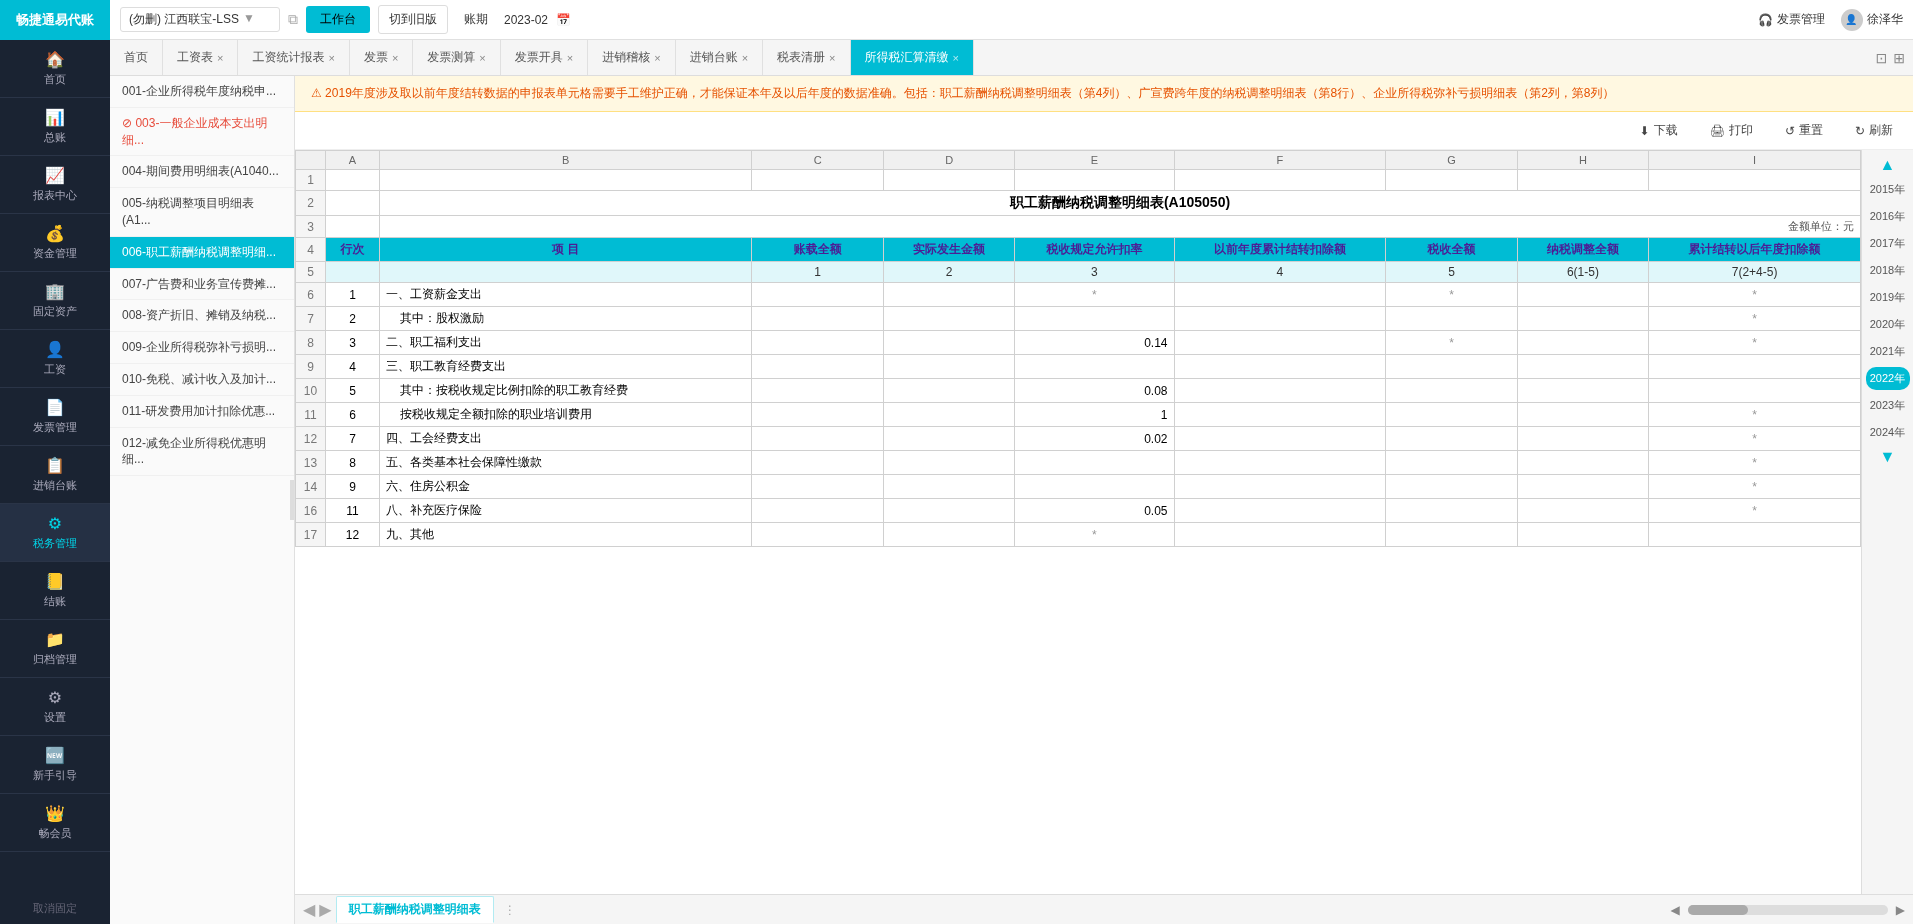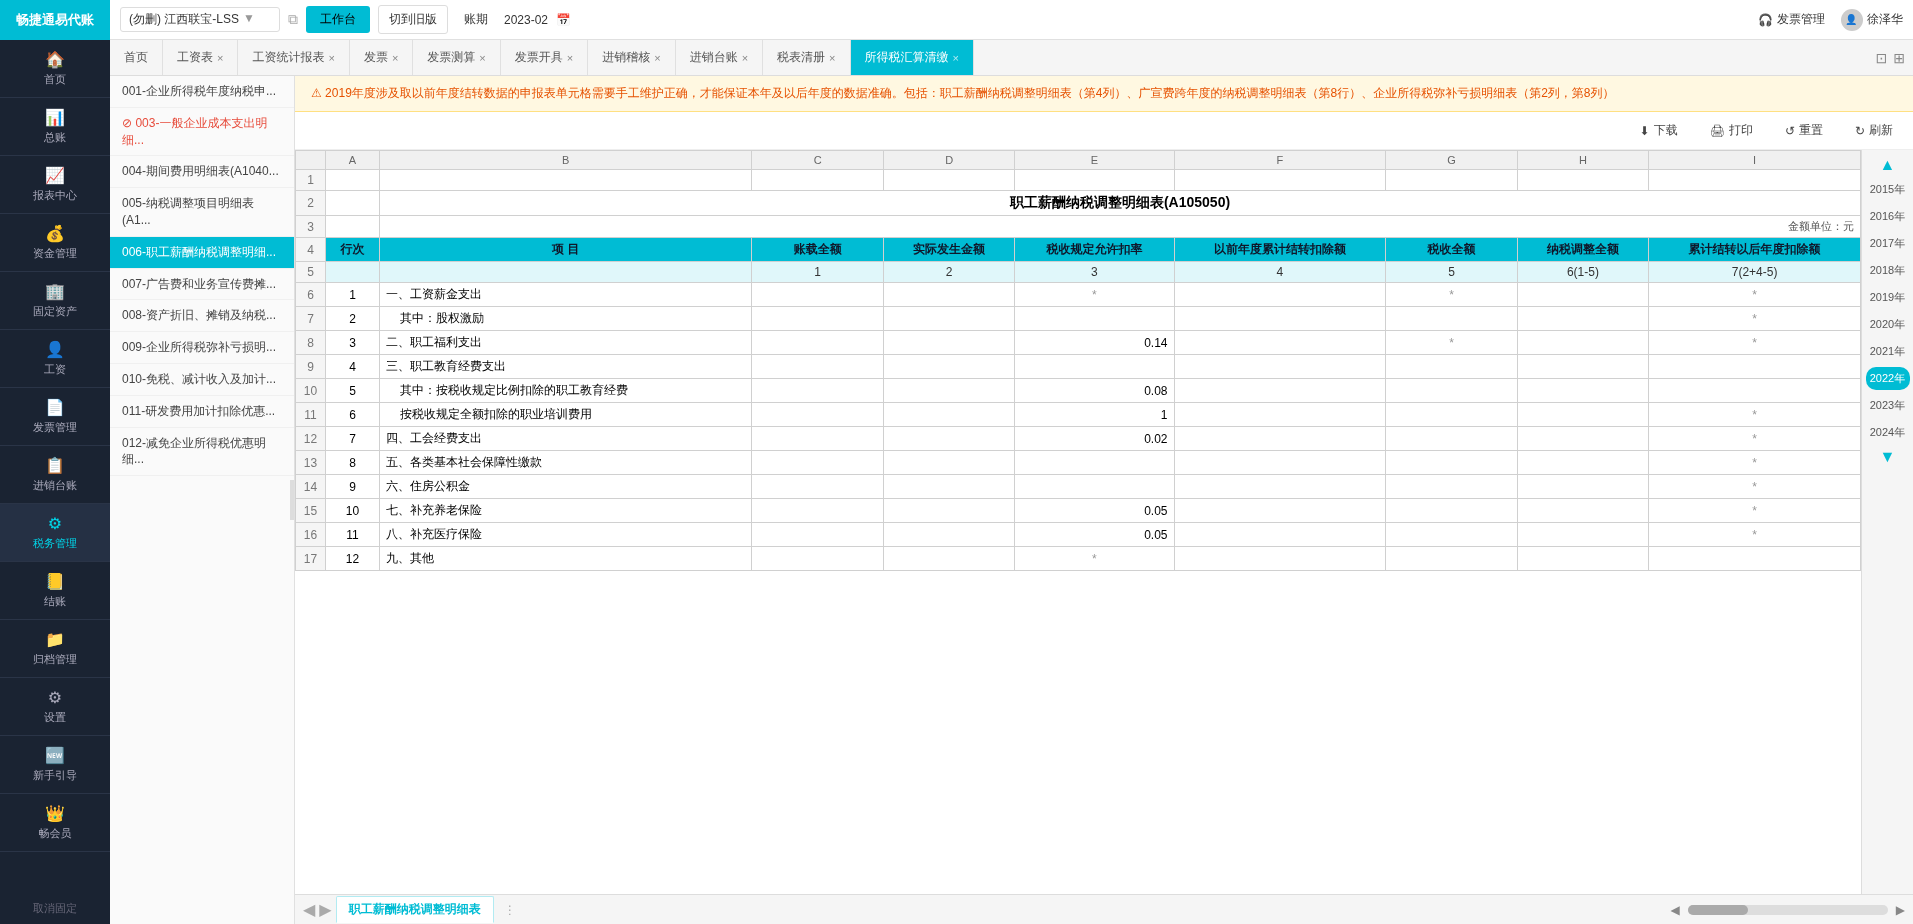--- a/index.html
+++ b/index.html
@@ -215,21 +215,21 @@
       white-space: nowrap;
     }
     .spreadsheet-table .row-num {
       background: #f5f5f5;
       color: #777;
       text-align: center;
       width: 30px;
     }
     .col-header {
       background: #00bcd4;
-      color: #0f172a;
+      color: #4c1d95;
       text-align: center;
       font-weight: bold;
     }
     .col-header-light {
       background: #e0f7fa;
       text-align: center;
       font-weight: normal;
       color: #333;
     }
     .data-cell {
@@ -714,32 +714,20 @@
                 <td style="cursor:pointer;">六、住房公积金</td>
                 <td class="data-cell"></td>
                 <td class="data-cell"></td>
                 <td class="data-cell"></td>
                 <td class="data-cell"></td>
                 <td class="data-cell"></td>
                 <td class="data-cell"></td>
                 <td class="star-cell">*</td>
               </tr>
 
-              <tr>
-                <td class="row-num">15</td>
-                <td class="data-cell">10</td>
-                <td style="cursor:pointer;">七、补充养老保险</td>
-                <td class="data-cell"></td>
-                <td class="data-cell"></td>
-                <td class="data-cell-value">0.05</td>
-                <td class="data-cell"></td>
-                <td class="data-cell"></td>
-                <td class="data-cell"></td>
-                <td class="star-cell">*</td>
-              </tr>
 
               <tr>
                 <td class="row-num">16</td>
                 <td class="data-cell">11</td>
                 <td style="cursor:pointer;">八、补充医疗保险</td>
                 <td class="data-cell"></td>
                 <td class="data-cell"></td>
                 <td class="data-cell-value">0.05</td>
                 <td class="data-cell"></td>
                 <td class="data-cell"></td>

